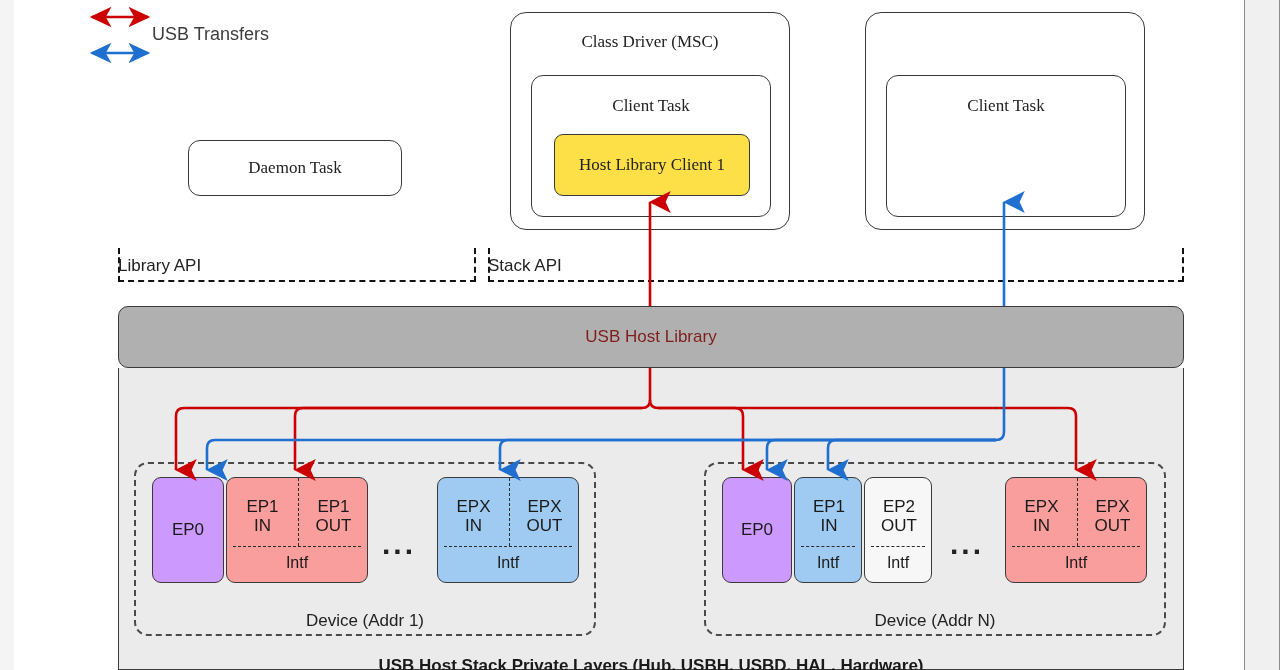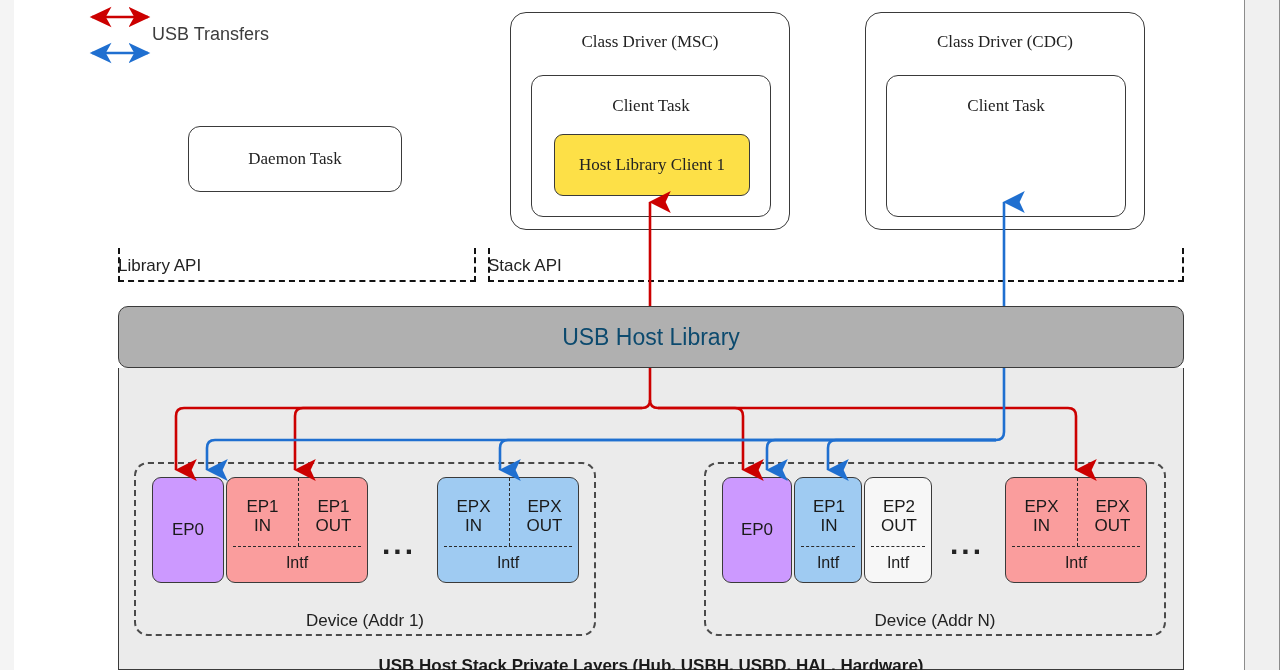--- a/index.html
+++ b/index.html
@@ -82,22 +82,22 @@
   
   .host-lib {
     position: absolute;
     box-sizing: border-box;
     background: #b0b0b0;
     border: 1.8px solid #3a3a3a;
     border-radius: 10px;
     display: flex;
     align-items: center;
     justify-content: center;
-    font-size: 23px;
-    color: #0c4a6e;
+    font-size: 17px;
+    color: #7f1d1d;
   }
 
   
   .private-layers {
     position: absolute;
     box-sizing: border-box;
     background: #ebebeb;
     border: 1.6px solid #3a3a3a;
     border-top: none;
   }
@@ -214,36 +214,35 @@
 
 <div id="canvas">
 
   <div class="page-margin left"></div>
   <div class="page-margin right"></div>
   <div class="page-rule" style="left:1244px;"></div>
   <div class="page-rule" style="left:1279px;"></div>
 
   <div class="legend-label" style="left:152px; top:24px;">USB Transfers</div>
 
-  <div class="box" style="left:188px; top:126px; width:214px; height:66px;">
+  <div class="box" style="left:188px; top:140px; width:214px; height:56px;">
     <span>Daemon Task</span>
   </div>
 
   <div class="box outer" style="left:510px; top:12px; width:280px; height:218px; background:#ffffff; display:block;">
     <div class="label-top" style="top:19px;">Class Driver (MSC)</div>
     <div class="box" style="left:20px; top:62px; width:240px; height:142px; display:block;">
       <div class="label-top" style="top:20px;">Client Task</div>
       <div class="box" style="left:22px; top:58px; width:196px; height:62px; background:#fde047; border-radius:9px;">
         <span>Host Library Client 1</span>
       </div>
     </div>
   </div>
 
   <div class="box outer" style="left:865px; top:12px; width:280px; height:218px; background:#ffffff; display:block;">
-    <div class="label-top" style="top:19px;">Class Driver (CDC)</div>
     <div class="box" style="left:20px; top:62px; width:240px; height:142px; display:block;">
       <div class="label-top" style="top:20px;">Client Task</div>
     </div>
   </div>
 
   <div class="api-region" style="left:118px; top:248px; width:358px; height:34px;"></div>
   <div class="api-label" style="left:118px; width:358px; top:256px;">Library API</div>
 
   <div class="api-region" style="left:488px; top:248px; width:696px; height:34px;"></div>
   <div class="api-label" style="left:488px; width:696px; top:256px;">Stack API</div>

